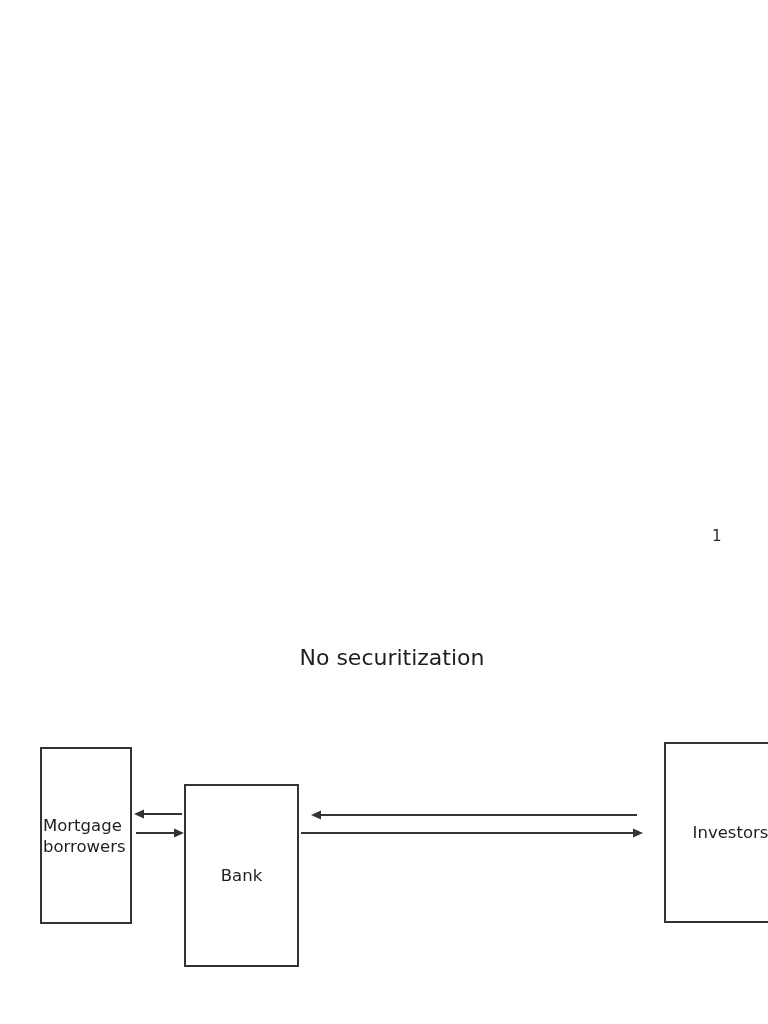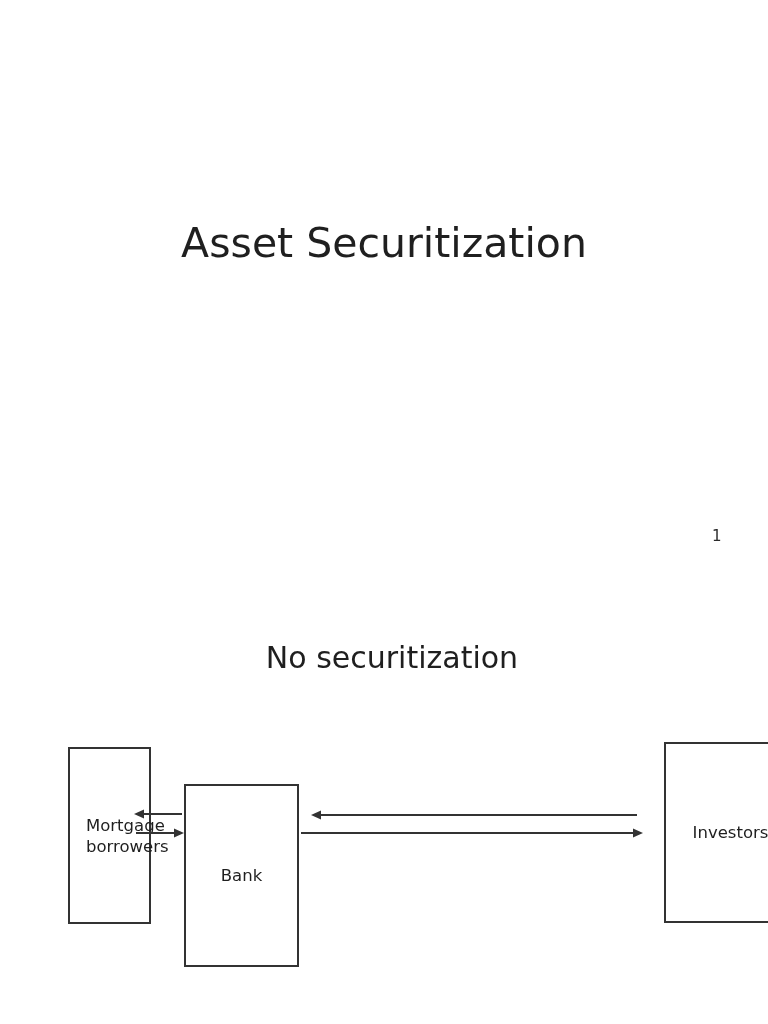--- a/index.html
+++ b/index.html
@@ -40,41 +40,40 @@
     line-height: 18px;
     color: #2b2b2b;
   }
   .slide-subtitle {
     position: absolute;
     top: 640px;
     left: 0;
     width: 768px;
     margin: 0;
     text-align: center;
-    font-size: 30px;
+    font-size: 22px;
     line-height: 35px;
     font-weight: 400;
     padding-left: 16px;
   }
 
   .node {
     position: absolute;
     border: 2px solid var(--line, #333);
     background: #ffffff;
     display: flex;
     align-items: center;
     font-size: 16.5px;
     line-height: 21px;
     color: var(--text, #1f1f1f);
   }
   .node-borrowers {
-    left: 40px; top: 747px; width: 83px; height: 177px;
-    padding-left: 16px;
+    left: 40px; top: 747px; width: 92px; height: 177px;
+    padding-left: 1px;
     text-align: left;
-    margin-left: 28px;
   }
   .node-bank {
     left: 184px; top: 742px; width: 115px; height: 183px;
     justify-content: center; text-align: center; margin-top: 42px;
   }
   .node-investors {
     left: 664px; top: 742px; width: 133px; height: 181px;
     justify-content: center; text-align: center;
   }
 
@@ -85,21 +84,20 @@
     pointer-events: none;
   }
   .arrow-line { stroke: var(--line, #333); stroke-width: 2; fill: none; }
   .arrow-head { fill: var(--line, #333); stroke: none; }
 </style>
 </head>
 <body>
 
 <div class="page">
 
-  <h1 class="slide-title">Asset Securitization</h1>
 
   <div class="page-number">1</div>
 
   <h2 class="slide-subtitle">No securitization</h2>
 
   <div class="node node-borrowers">
     <span>Mortgage borrowers</span>
   </div>
 
   <div class="node node-bank">

